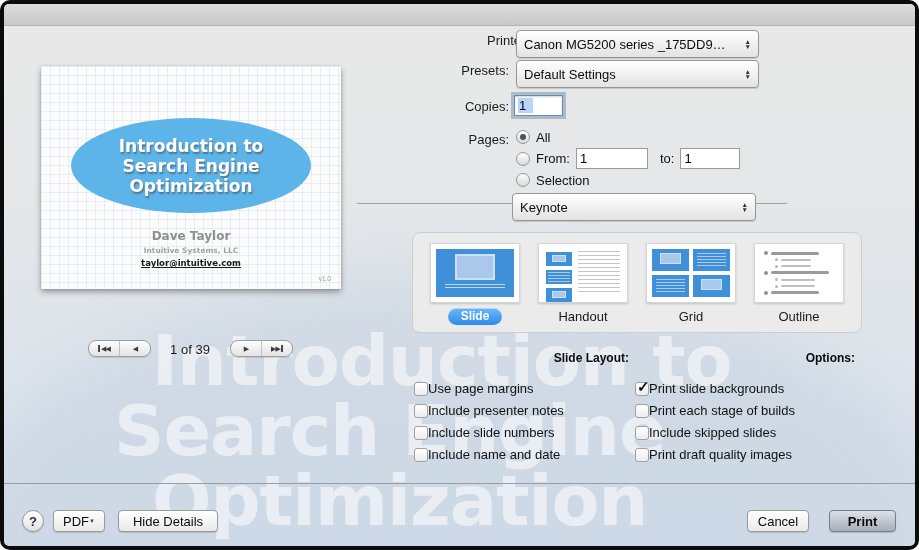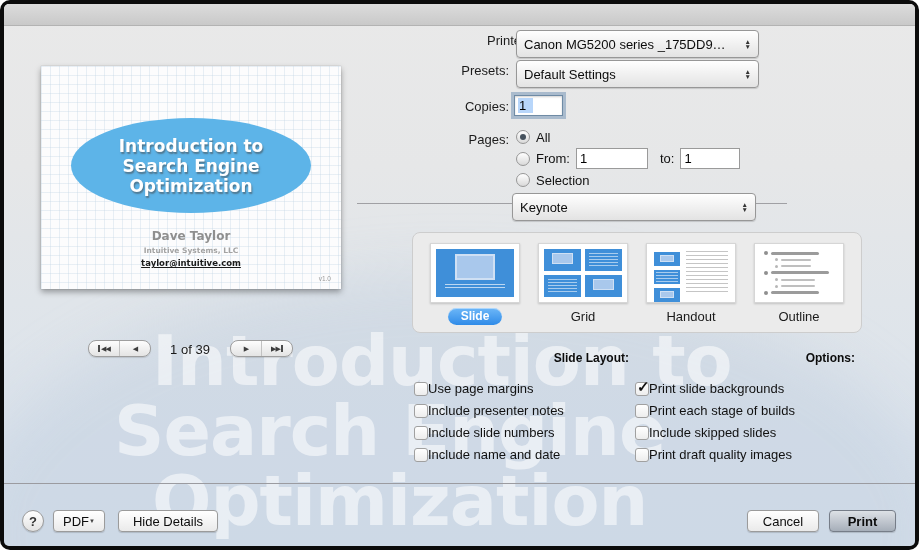--- a/index.html
+++ b/index.html
@@ -243,56 +243,56 @@
               <div class="big"></div>
               <div class="txt"></div>
             </div>
         </div>
         <div class="mode-label">
             <span class="pill">Slide</span>
           </div>
       </div>
       <div class="mode">
         <div class="card">
-          <div class="t-grid">
-            <div class="tile">
-                <div class="mini"></div>
-              </div>
-            <div class="tile">
-                <div class="tl"></div>
-              </div>
-            <div class="tile">
-                <div class="tl"></div>
-              </div>
-            <div class="tile">
-                <div class="mini"></div>
-              </div>
-          </div>
-        </div>
-        <div class="mode-label">Grid</div>
-      </div>
-      <div class="mode">
-        <div class="card">
           <div class="t-hand">
             <div class="tile" style="top:3px;">
                 <div class="mini"></div>
               </div>
             <div class="tile" style="top:21px;">
                 <div class="tl"></div>
               </div>
             <div class="tile" style="top:39px;">
                 <div class="mini"></div>
               </div>
             <div class="lines"></div>
           </div>
         </div>
         <div class="mode-label">Handout</div>
       </div>
       <div class="mode">
         <div class="card">
+          <div class="t-grid">
+            <div class="tile">
+                <div class="mini"></div>
+              </div>
+            <div class="tile">
+                <div class="tl"></div>
+              </div>
+            <div class="tile">
+                <div class="tl"></div>
+              </div>
+            <div class="tile">
+                <div class="mini"></div>
+              </div>
+          </div>
+        </div>
+        <div class="mode-label">Grid</div>
+      </div>
+      <div class="mode">
+        <div class="card">
           <div class="t-out">
             <div class="orow">
                 <span class="dot"></span>
                 <span class="bar" style="width:48px;"></span>
               </div>
             <div class="orow sub">
                 <span class="dot"></span>
                 <span class="bar" style="width:30px;"></span>
               </div>
             <div class="orow sub">
@@ -367,20 +367,20 @@
     <div class="helpbtn">
       <span>?</span>
     </div>
     <div class="btn" style="left:49px; width:52px;">
       <span>PDF</span>
       <span class="dd-arrow">▼</span>
     </div>
     <div class="btn" style="left:114px; width:100px;">
       <span>Hide Details</span>
     </div>
-    <div class="btn" style="left:743px; width:72px;">
+    <div class="btn" style="left:743px; width:62px;">
       <span>Cancel</span>
     </div>
     <div class="btn primary" style="left:825px; width:67px;">
       <span>Print</span>
     </div>
   </div>
 </div>
 
 </body></html>

